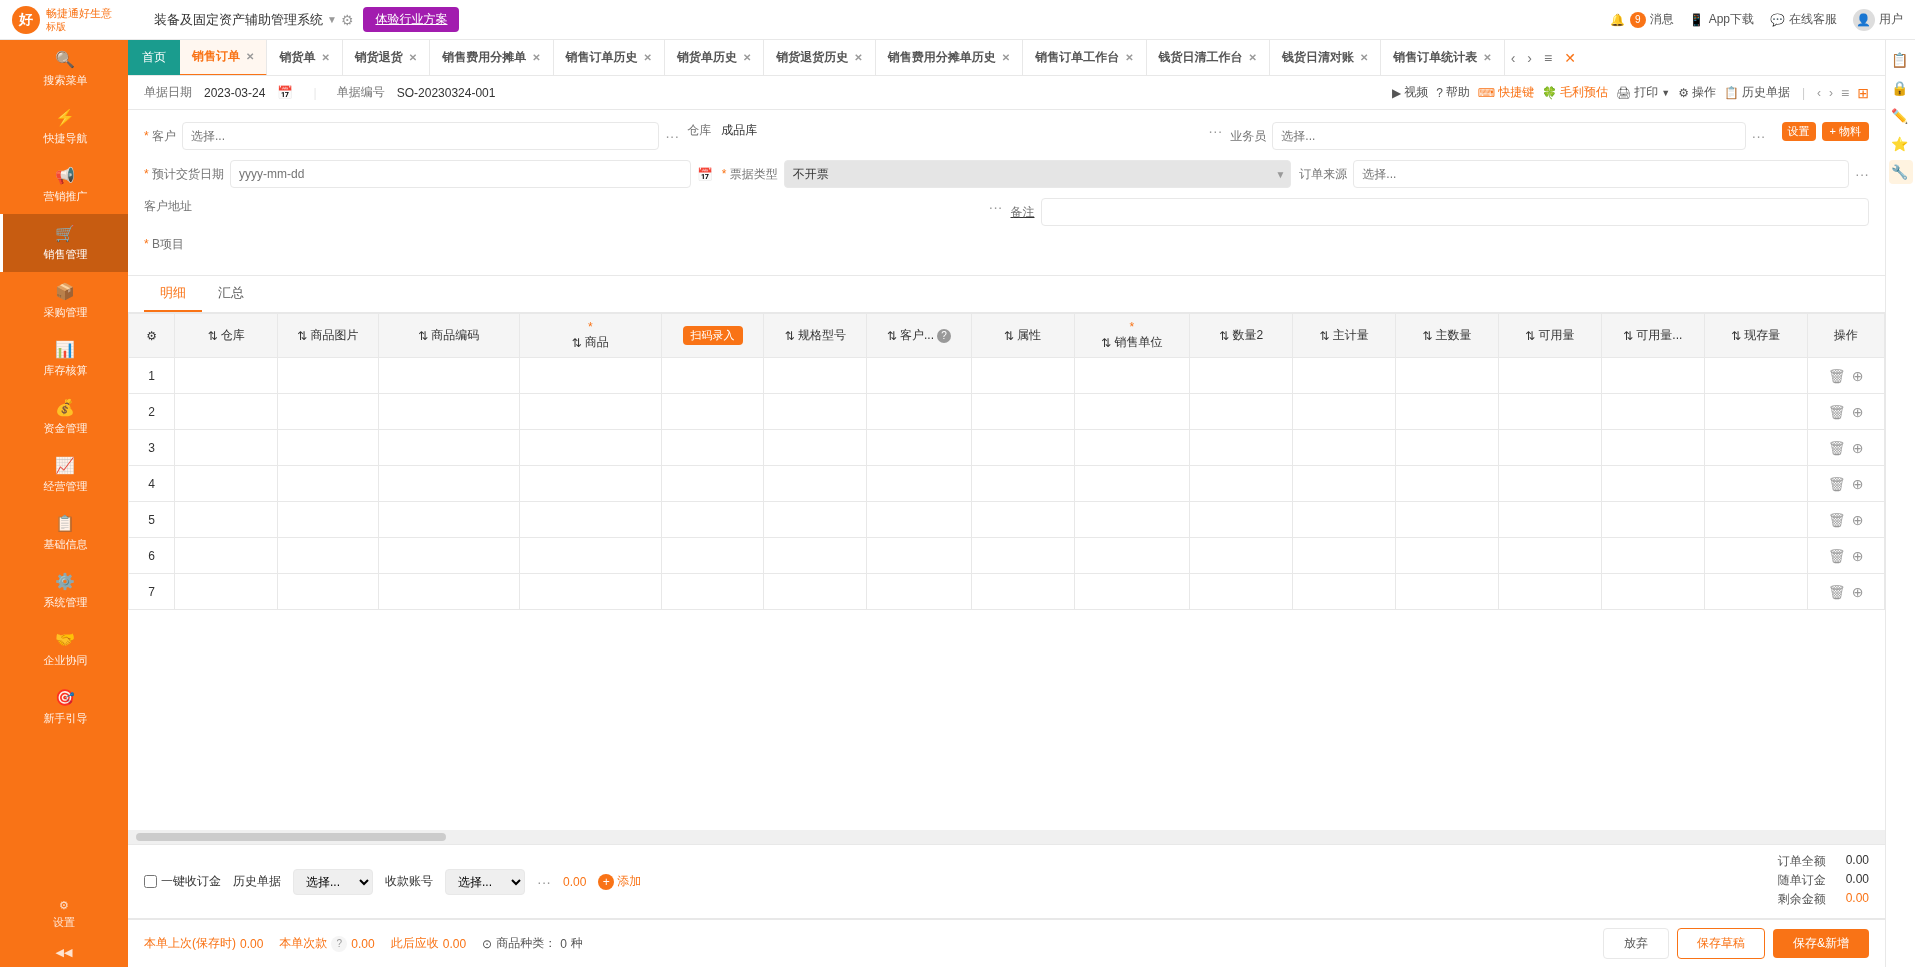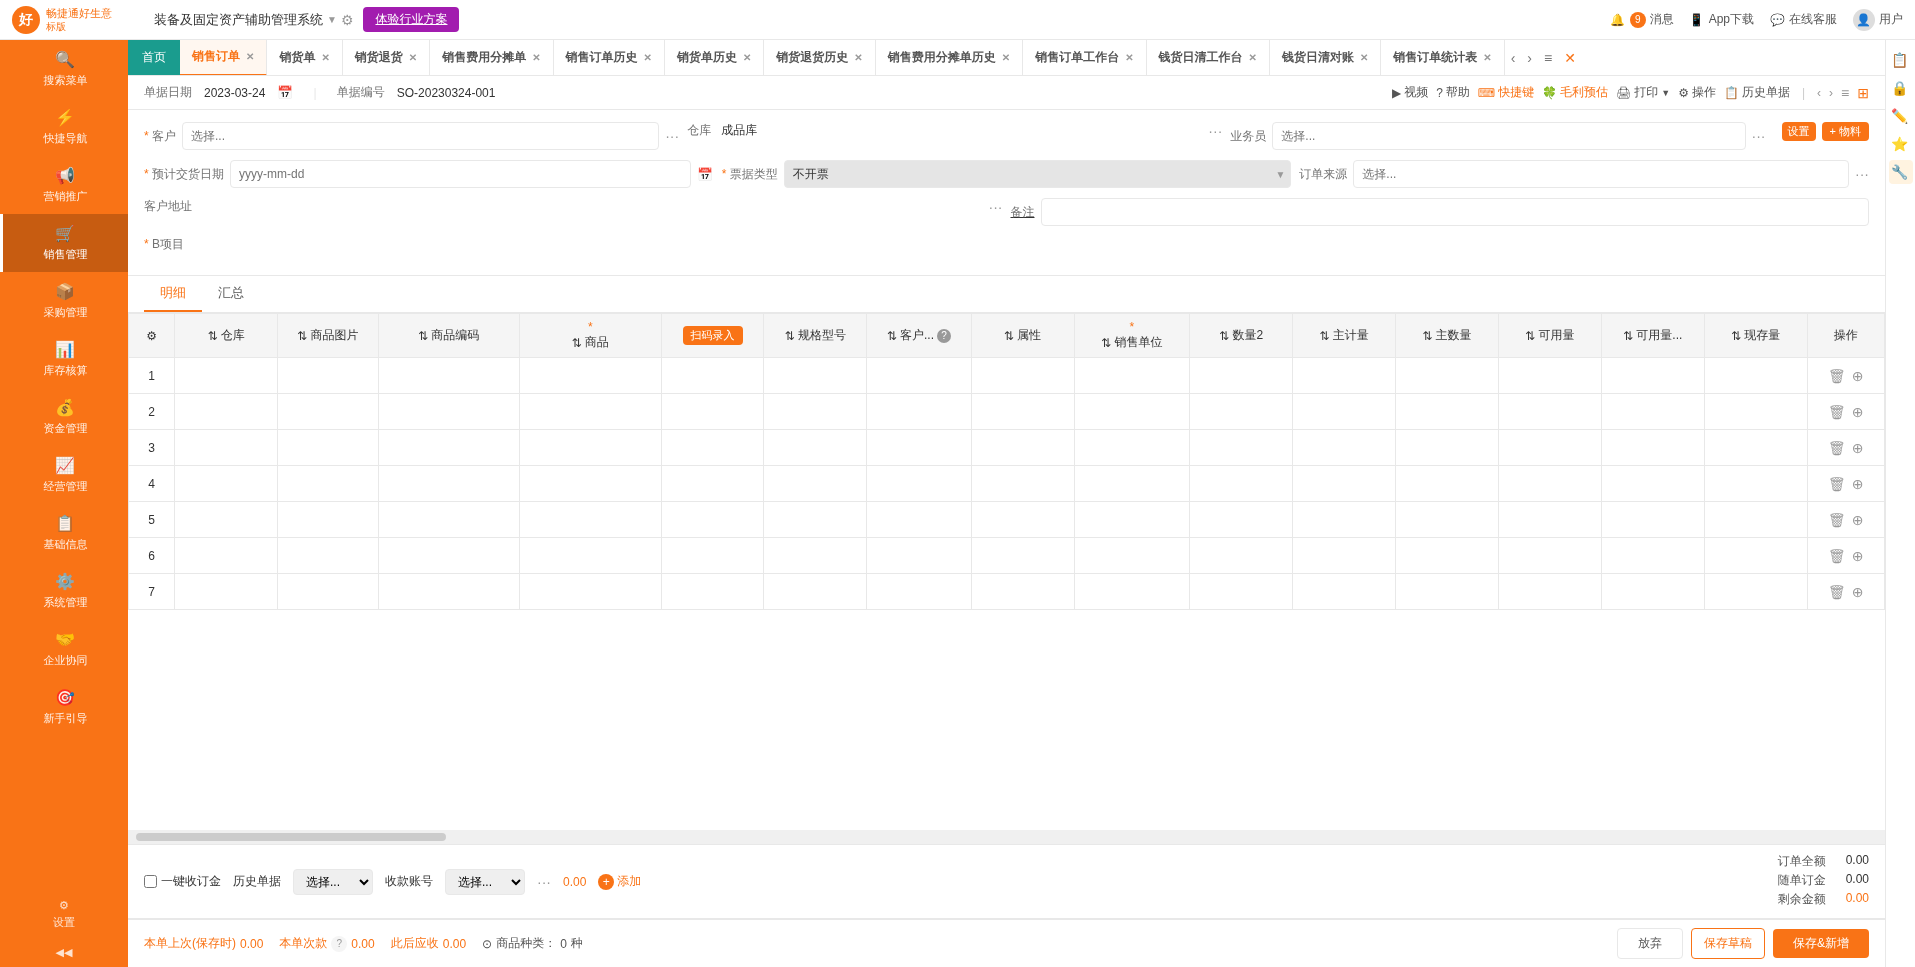--- a/index.html
+++ b/index.html
@@ -90,21 +90,21 @@
     .order-summary-label { color: #555; }
     .order-summary-val { color: #333; }
     .order-summary-val.highlight { color: #f97316; }
 
     
     .footer-bar { background: #fff; border-top: 2px solid #e8e8e8; padding: 8px 16px; display: flex; align-items: center; gap: 16px; flex-shrink: 0; }
     .footer-info { font-size: 12px; color: #555; display: flex; align-items: center; gap: 4px; }
     .footer-info span { color: #f97316; }
     .footer-right { margin-left: auto; display: flex; align-items: center; gap: 8px; }
     .btn-discard { border: 1px solid #e8e8e8; background: #fff; padding: 6px 20px; border-radius: 4px; cursor: pointer; font-size: 12px; color: #555; }
-    .btn-save-draft { border: 1px solid #f97316; background: #fff; color: #f97316; padding: 6px 12px; border-radius: 4px; cursor: pointer; font-size: 12px; }
+    .btn-save-draft { border: 1px solid #f97316; background: #fff; color: #f97316; padding: 6px 19px; border-radius: 4px; cursor: pointer; font-size: 12px; }
     .btn-save-new { background: #f97316; color: white; border: none; padding: 6px 20px; border-radius: 4px; cursor: pointer; font-size: 12px; }
     .goods-count { display: flex; align-items: center; gap: 4px; font-size: 12px; color: #555; }
 
     
     .right-sidebar { width: 30px; background: #fff; border-left: 1px solid #e8e8e8; display: flex; flex-direction: column; align-items: center; padding: 8px 0; gap: 4px; flex-shrink: 0; }
     .right-icon { width: 24px; height: 24px; display: flex; align-items: center; justify-content: center; color: #999; cursor: pointer; font-size: 14px; }
 
     .scrollbar-row { height: 14px; background: #f0f0f0; display: flex; align-items: center; padding: 0 4px; }
     .scrollbar-thumb { height: 8px; width: 310px; background: #ccc; border-radius: 4px; margin-left: 4px; }
   </style>

